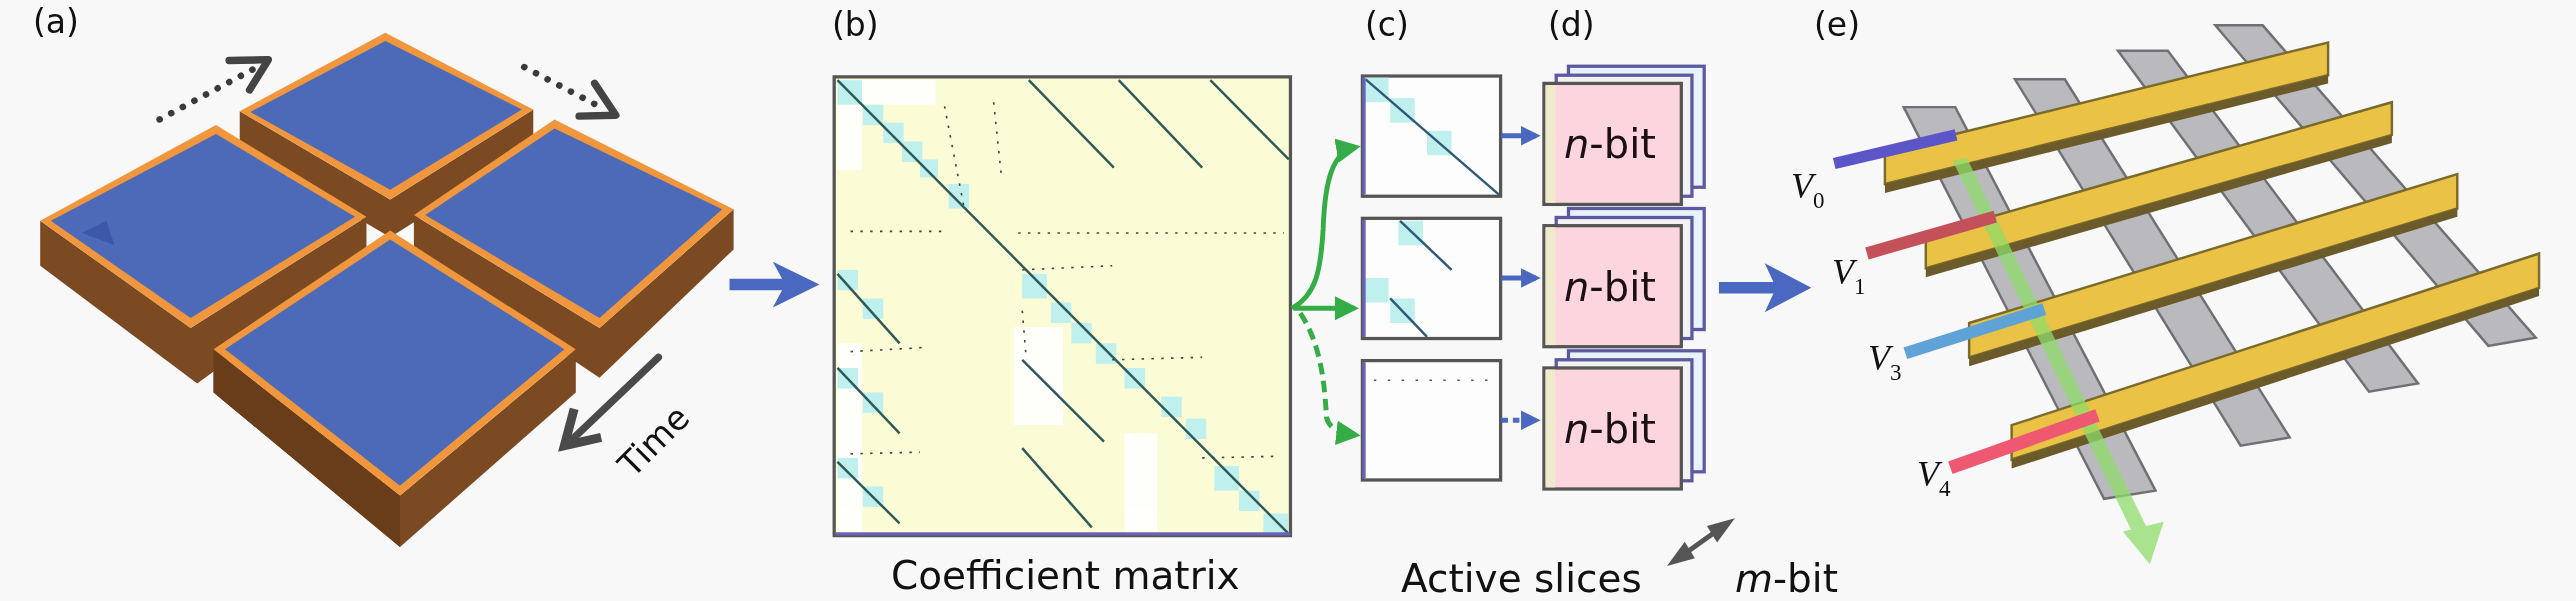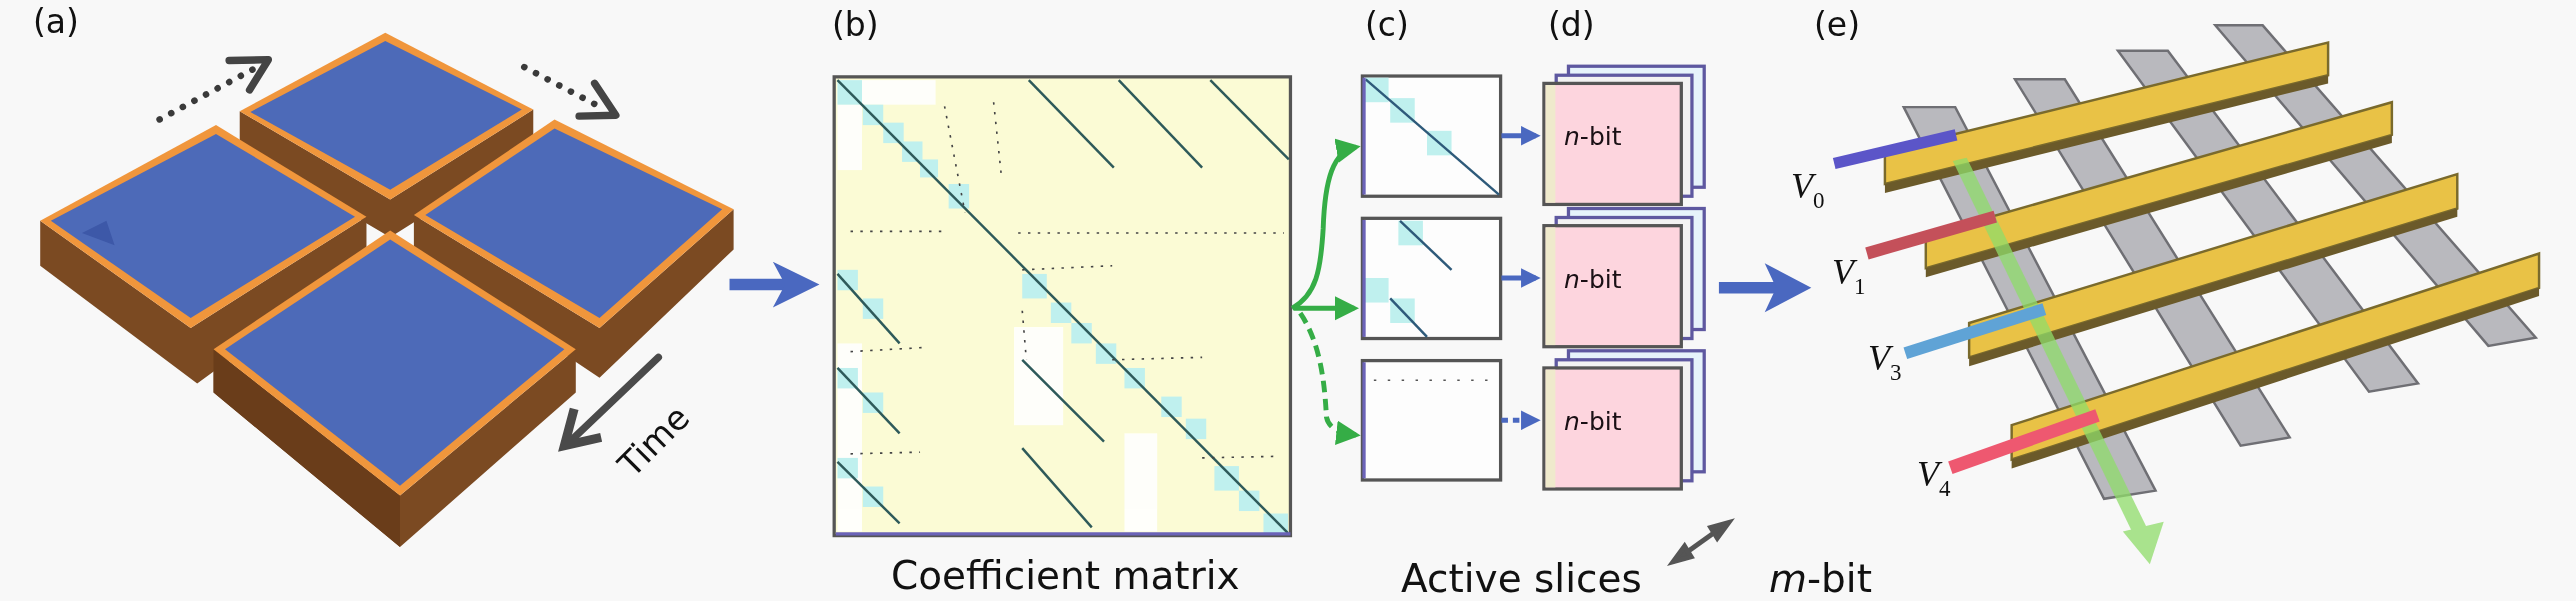--- a/index.html
+++ b/index.html
@@ -1,20 +1,20 @@
 <!DOCTYPE html>
 <html style="font-size:13px"><head>
 <meta charset="utf-8">
 <style>
   html, body { margin:0; padding:0; background:#f8f8f8; }
   #stage { position:relative; width:2576px; height:601px; overflow:hidden; background:#f8f8f8; font-family:"DejaVu Sans", "Liberation Sans", sans-serif; color:#111; }
   #stage svg.gfx { position:absolute; left:0; top:0; }
   .lbl { position:absolute; font-size:33px; line-height:1; color:#111; white-space:nowrap; }
   .cap { position:absolute; font-size:39px; line-height:1; color:#111; white-space:nowrap; }
-  .nbit { position:absolute; font-size:25px; line-height:1; color:#1a1015; white-space:nowrap; }
+  .nbit { position:absolute; font-size:40px; line-height:1; color:#1a1015; white-space:nowrap; }
   .it { font-style:italic; }
   .vlab { position:absolute; font-size:36px; line-height:1; color:#111; white-space:nowrap; font-style:italic;font-family:Liberation Serif, serif; }
   .vlab sub { font-style:normal; font-size:23px; vertical-align:-9.8px; }
   .time { position:absolute; font-size:34px; line-height:1; color:#111; transform:rotate(-45deg); transform-origin:center; white-space:nowrap; }
   .formula { position:absolute; font-size:34px; line-height:1; color:#5bb98a; white-space:nowrap; font-style:italic; }
   .formula sub { font-size:21px; vertical-align:-9.8px; }
   .formula .sig { font-style:normal; color:#2fae44; font-size:44px; vertical-align:-3.3px; margin:0 8.2px; }
   .formula .eq { font-style:normal; margin:0 6.5px; color:#3a9a6a; }
 </style>
 </head>
@@ -249,21 +249,21 @@
 
   <div class="lbl" style="left:1365px; top:8.2px;">(c)</div>
   <div class="cap" style="left:1401px; top:559px;">Active slices</div>
 
   <div class="lbl" style="left:1548px; top:8.2px;">(d)</div>
 
   <div class="nbit" style="left:1564px; top:124px;"><span class="it">n</span><span>-bit</span></div>
   <div class="nbit" style="left:1564px; top:267px;"><span class="it">n</span><span>-bit</span></div>
   <div class="nbit" style="left:1564px; top:409px;"><span class="it">n</span><span>-bit</span></div>
 
-  <div class="cap" style="left:1735px; top:559px;margin-left:34px;"><span class="it">m</span><span>-bit</span></div>
+  <div class="cap" style="left:1735px; top:559px;"><span class="it">m</span><span>-bit</span></div>
 
   <div class="lbl" style="left:1814px; top:8.2px;">(e)</div>
 
   <div class="vlab" style="left:1791px; top:168px;"><span>V</span><sub>0</sub></div>
   <div class="vlab" style="left:1832px; top:254px;"><span>V</span><sub>1</sub></div>
   <div class="vlab" style="left:1868px; top:340px;"><span>V</span><sub>3</sub></div>
   <div class="vlab" style="left:1917px; top:456px;"><span>V</span><sub>4</sub></div>
 
 
 </div>

